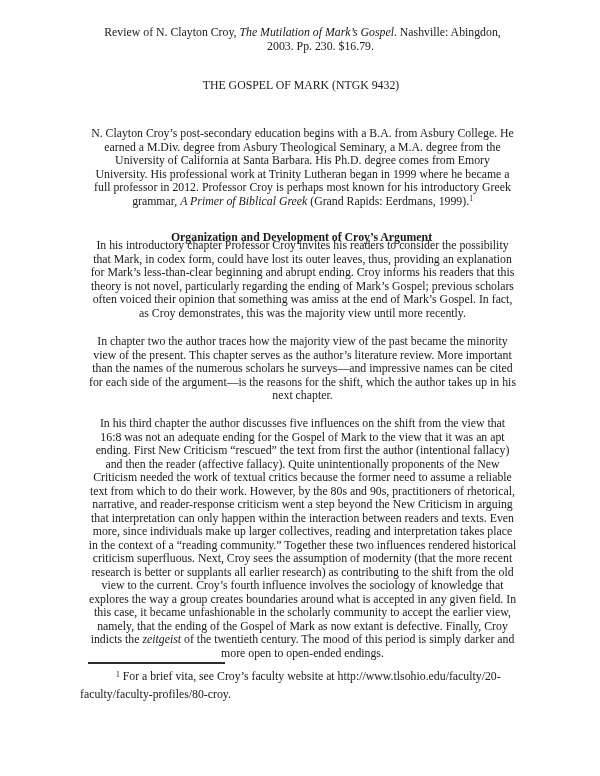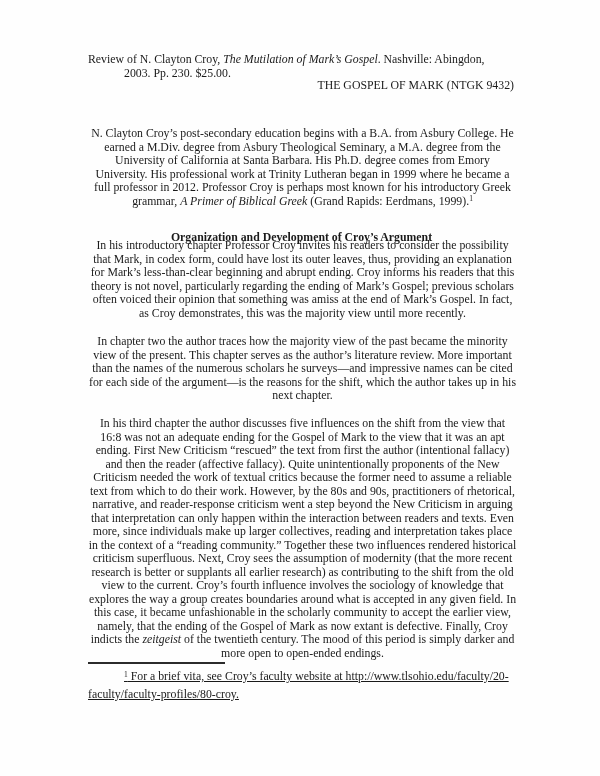--- a/index.html
+++ b/index.html
@@ -12,66 +12,66 @@
     width: 600px;
     height: 776px;
     background: #fefefe;
     font-family: "Liberation Serif", "DejaVu Serif", serif;
     color: #1a1a1a;
     font-size: 11.8px;
     overflow: hidden;
   }
   .abs { position: absolute; }
   .citation {
-    left: 88px; top: 52px; width: 429px;
+    left: 88px; top: 25px; width: 429px;
     padding-left: 36px; text-indent: -36px;
     box-sizing: border-box;
     line-height: 14px;
+    text-align: center;
   }
   .byline {
     left: 88px; top: 78px; width: 426px;
-    text-align: right;
+    text-align: center;
     line-height: 14.3px;
   }
   .para {
     left: 88px; width: 429px;
     line-height: 13.5px;
     text-align: center;
   }
   .heading {
     left: 88px; top: 230px; width: 427px;
     font-weight: bold;
     text-align: center;
     font-size: 11.8px;
     margin: 0;
   }
   .fn-rule {
     left: 88px; top: 662px;
     width: 137px; height: 1.5px;
     background: #2b2b2b;
   }
   .footnote {
-    left: 88px; top: 668px; width: 429px;
+    left: 80px; top: 668px; width: 429px;
     line-height: 16px;
     text-indent: 36px;
-    text-decoration: underline;
   }
   .i  { font-style: italic; }
   .sup {
     font-size: 7.5px;
     position: relative;
     top: -3.5px;
   }
 </style>
 </head>
 <body>
 
 <div class="page">
 
-  <div class="abs citation"><span>Review of N. Clayton Croy, </span><span class="i">The Mutilation of Mark’s Gospel</span><span>. Nashville: Abingdon,</span><br><span>2003. Pp. 230. $25.00.</span></div>
+  <div class="abs citation"><span>Review of N. Clayton Croy, </span><span class="i">The Mutilation of Mark’s Gospel</span><span>. Nashville: Abingdon,</span><br><span>2003. Pp. 230. $16.79.</span></div>
 
   <div class="abs byline">
     <div>THE GOSPEL OF MARK (NTGK 9432)</div>
   </div>
 
   <div class="abs para" style="top:127px"><span>N. Clayton Croy’s post-secondary education begins with a B.A. from Asbury College. He earned a M.Div. degree from Asbury Theological Seminary, a M.A. degree from the University of California at Santa Barbara. His Ph.D. degree comes from Emory University. His professional work at Trinity Lutheran began in 1999 where he became a full professor in 2012. Professor Croy is perhaps most known for his introductory Greek grammar, </span><span class="i">A Primer of Biblical Greek</span><span> (Grand Rapids: Eerdmans, 1999).</span><span class="sup">1</span></div>
 
   <h2 class="abs heading">Organization and Development of Croy’s Argument</h2>
 
   <div class="abs para" style="top:239px"><span>In his introductory chapter Professor Croy invites his readers to consider the possibility that Mark, in codex form, could have lost its outer leaves, thus, providing an explanation for Mark’s less-than-clear beginning and abrupt ending. Croy informs his readers that this theory is not novel, particularly regarding the ending of Mark’s Gospel; previous scholars often voiced their opinion that something was amiss at the end of Mark’s Gospel. In fact, as Croy demonstrates, this was the majority view until more recently.</span></div>

